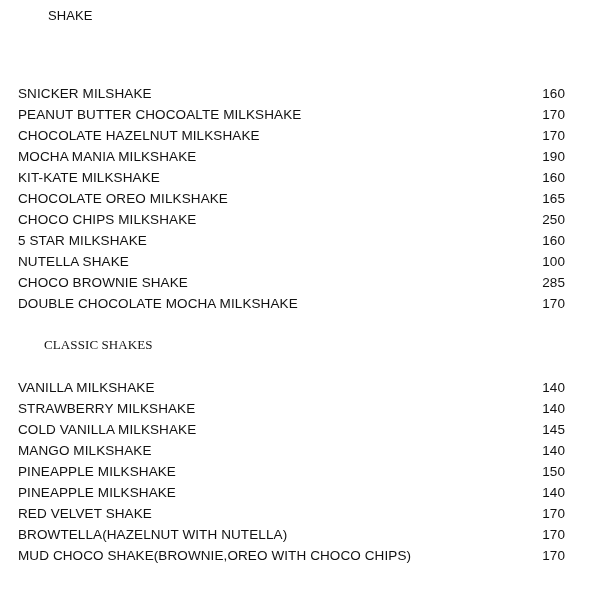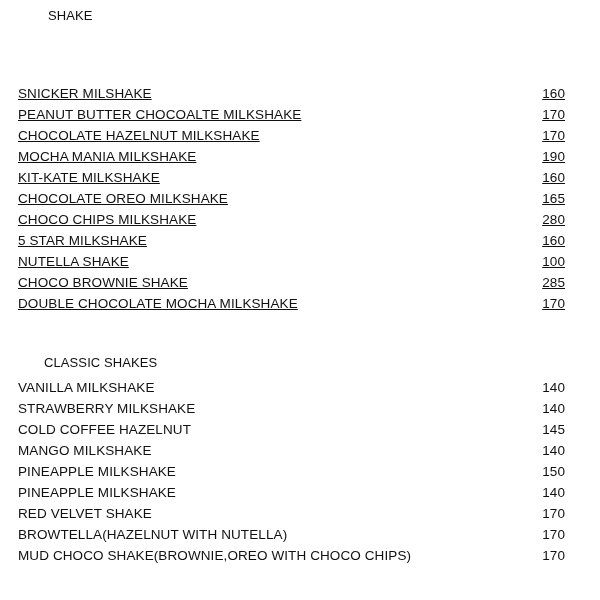--- a/index.html
+++ b/index.html
@@ -16,21 +16,21 @@
       display: flex; justify-content: space-between; align-items: center;
       height: 21px; font-size: 13.5px; letter-spacing: 0.1px;
     }
     .row .price { text-align: right; min-width: 40px; }
   </style>
 </head>
 <body>
 
 <div class="section-title" style="left:48px; top:8px;">SHAKE</div>
 
-<div class="list" style="top:83px;text-decoration:underline;">
+<div class="list" style="top:83px;">
   <div class="row">
       <span>SNICKER MILSHAKE</span>
       <span class="price">160</span>
     </div>
   <div class="row">
       <span>PEANUT BUTTER CHOCOALTE MILKSHAKE</span>
       <span class="price">170</span>
     </div>
   <div class="row">
       <span>CHOCOLATE HAZELNUT MILKSHAKE</span>
@@ -43,53 +43,53 @@
   <div class="row">
       <span>KIT-KATE MILKSHAKE</span>
       <span class="price">160</span>
     </div>
   <div class="row">
       <span>CHOCOLATE OREO MILKSHAKE</span>
       <span class="price">165</span>
     </div>
   <div class="row">
       <span>CHOCO CHIPS MILKSHAKE</span>
-      <span class="price">280</span>
+      <span class="price">250</span>
     </div>
   <div class="row">
       <span>5 STAR MILKSHAKE</span>
       <span class="price">160</span>
     </div>
   <div class="row">
       <span>NUTELLA SHAKE</span>
       <span class="price">100</span>
     </div>
   <div class="row">
       <span>CHOCO BROWNIE SHAKE</span>
       <span class="price">285</span>
     </div>
   <div class="row">
       <span>DOUBLE CHOCOLATE MOCHA MILKSHAKE</span>
       <span class="price">170</span>
     </div>
 </div>
 
-<div class="section-title" style="left:44px; top:355px;">CLASSIC SHAKES</div>
+<div class="section-title" style="left:44px; top:337px;font-family:Liberation Serif, serif;">CLASSIC SHAKES</div>
 
 <div class="list" style="top:377px;">
   <div class="row">
       <span>VANILLA MILKSHAKE</span>
       <span class="price">140</span>
     </div>
   <div class="row">
       <span>STRAWBERRY MILKSHAKE</span>
       <span class="price">140</span>
     </div>
   <div class="row">
-      <span>COLD COFFEE HAZELNUT</span>
+      <span>COLD VANILLA MILKSHAKE</span>
       <span class="price">145</span>
     </div>
   <div class="row">
       <span>MANGO MILKSHAKE</span>
       <span class="price">140</span>
     </div>
   <div class="row">
       <span>PINEAPPLE MILKSHAKE</span>
       <span class="price">150</span>
     </div>

